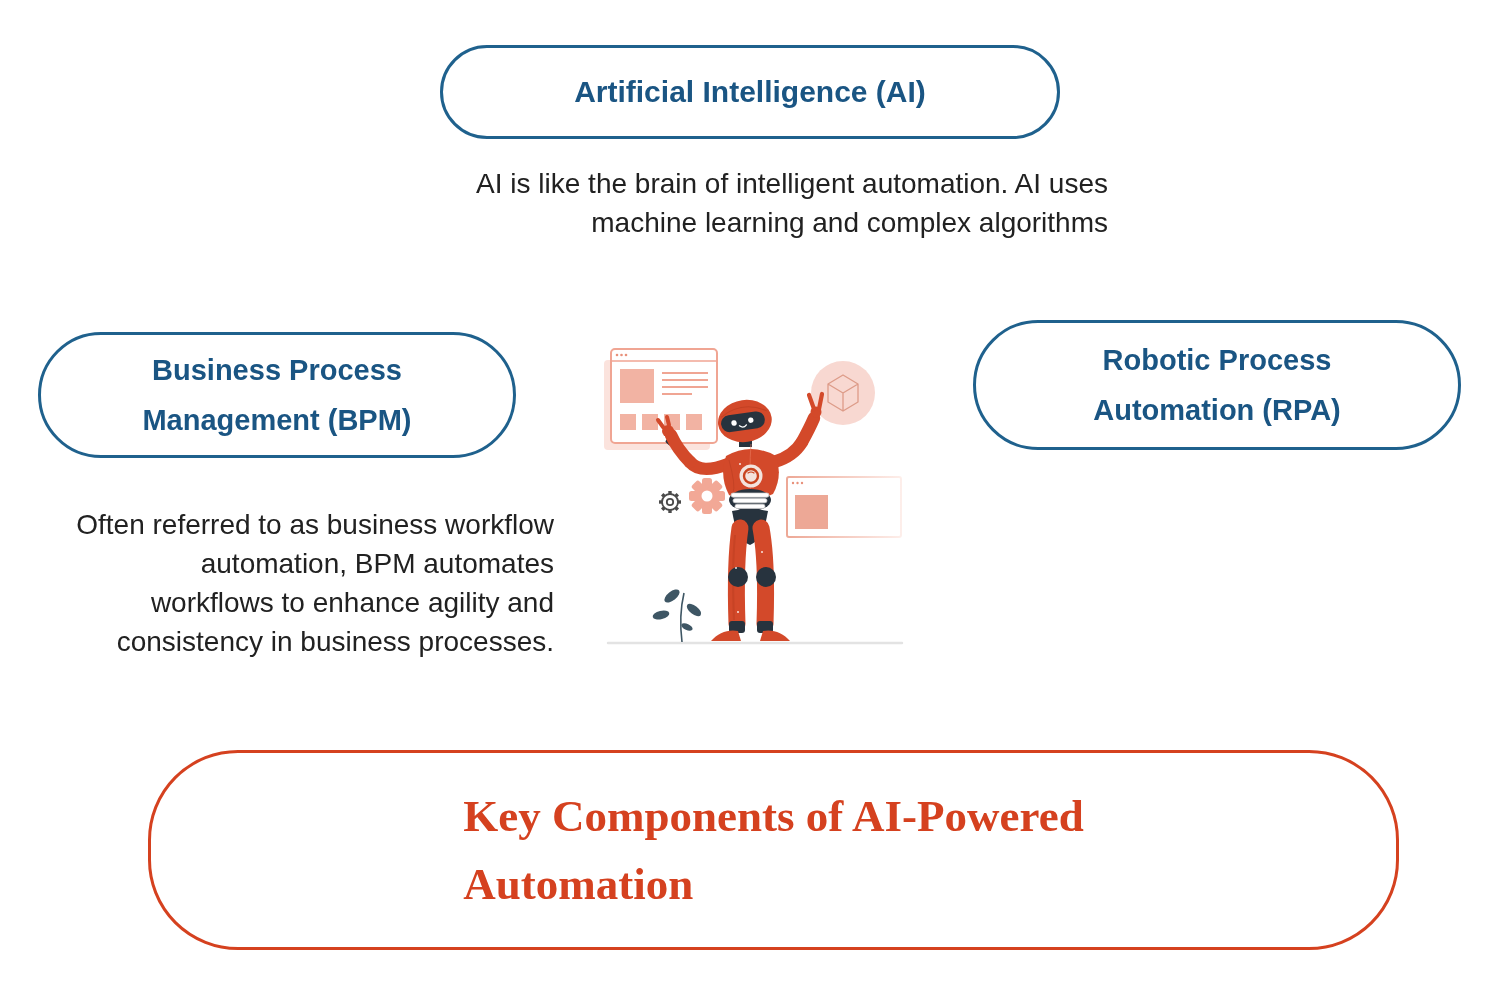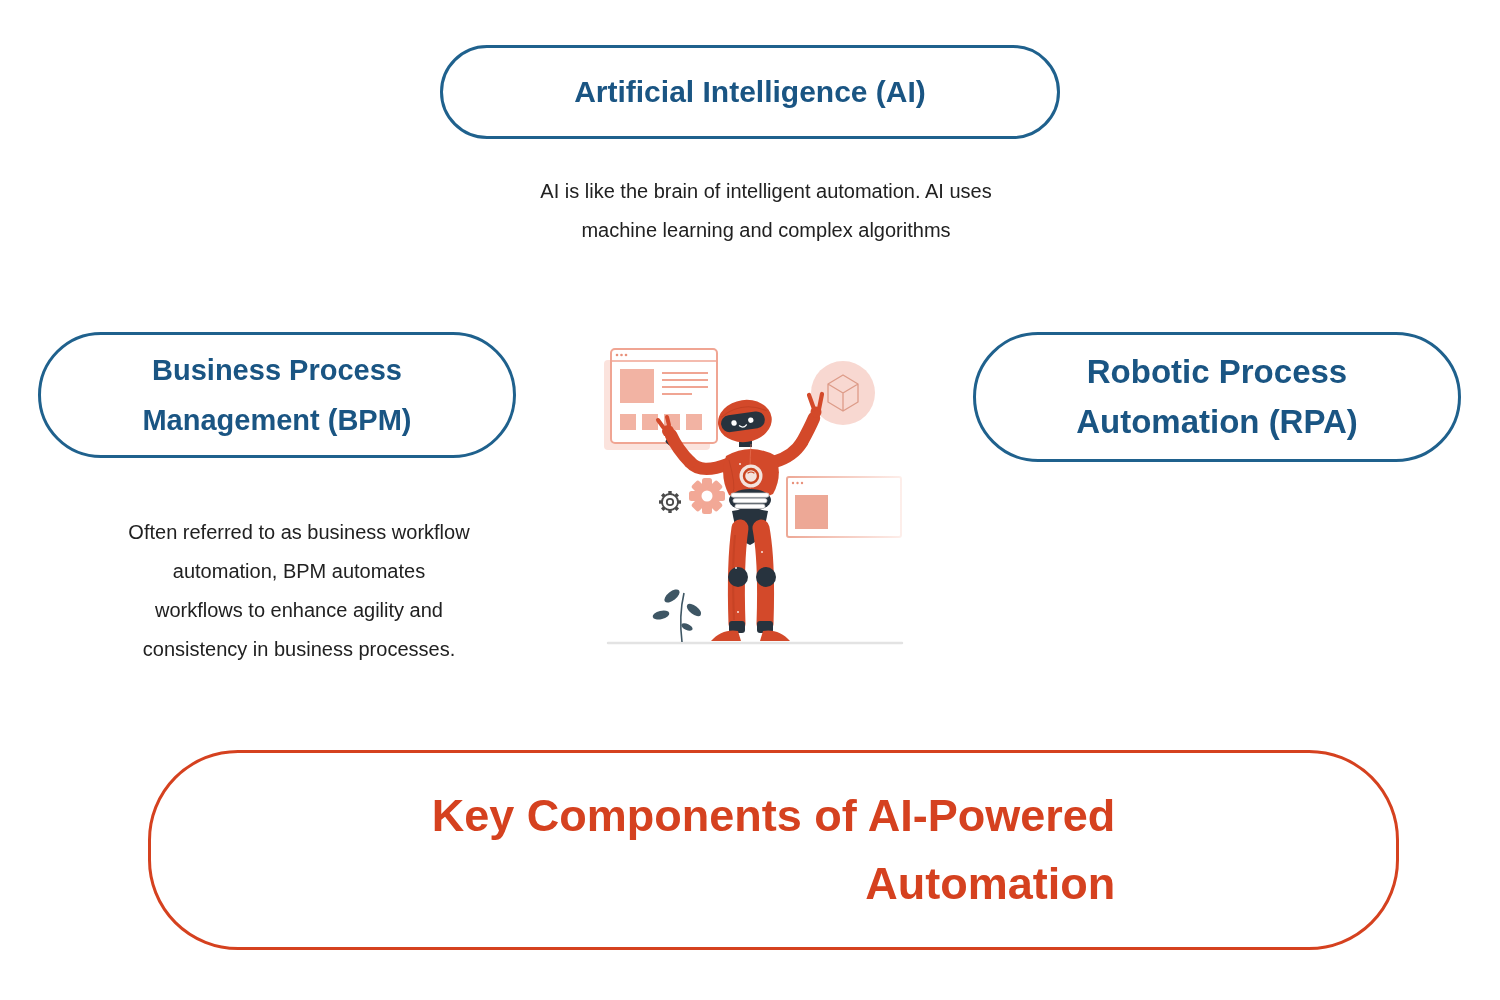--- a/index.html
+++ b/index.html
@@ -15,51 +15,52 @@
     border-radius:999px;
     display:flex;align-items:center;justify-content:center;
     text-align:center;
     color:#1a5583;
     font-weight:bold;
     box-sizing:border-box;
     background:#ffffff;
   }
   .pill-top{left:440px;top:45px;width:620px;height:94px;font-size:30px;}
   .pill-left{left:38px;top:332px;width:478px;height:126px;font-size:29px;line-height:50px;}
-  .pill-right{left:973px;top:332px;width:488px;height:130px;font-size:33px;line-height:50px;}
+  .pill-right{left:973px;top:320px;width:488px;height:130px;font-size:29px;line-height:50px;}
 
   
   .desc{
     position:absolute;
-    margin:16px;
+    margin:8px;
     color:#212121;
-    font-size:20px;
+    font-size:28px;
     line-height:39px;
-    text-align:center;
+    text-align:right;
   }
   .desc-ai{left:400px;top:156px;width:700px;}
   .desc-bpm{left:20px;top:497px;width:526px;}
   .desc-rpa{left:955px;top:515px;width:530px;}
 
   
   .footer-box{
     position:absolute;
     left:148px;top:750px;width:1251px;height:200px;
     border:3px solid #d5411f;
     border-radius:90px;
     box-sizing:border-box;
     display:flex;align-items:center;justify-content:center;
   }
   .footer-box h1{
     margin:13px;
     color:#d5411f;
     font-size:45px;
     line-height:68px;
     font-weight:bold;
-    text-align:right;
+    text-align:left;
+    font-family:Liberation Serif, serif;
   }
 
   .illustration{position:absolute;left:590px;top:330px;width:330px;height:330px;}
 </style>
 </head>
 <body>
 
 <div class="canvas">
 
   <div class="pill pill-top">

